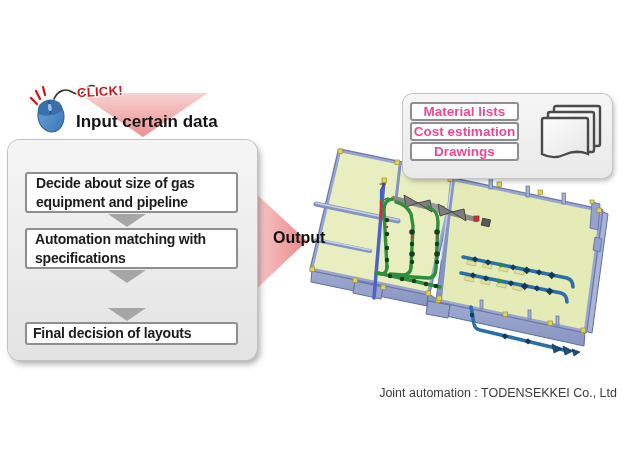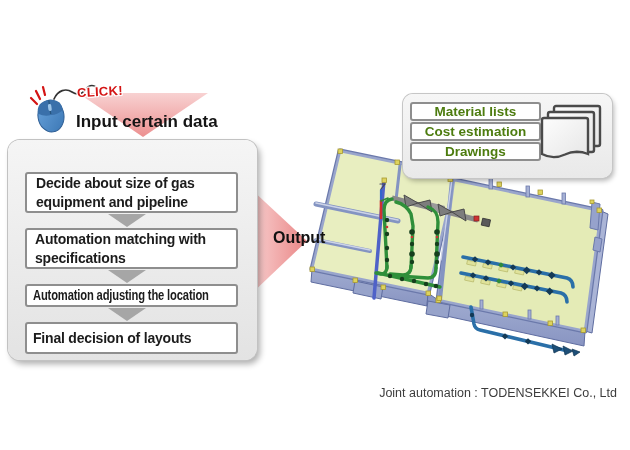--- a/index.html
+++ b/index.html
@@ -26,36 +26,36 @@
     background:var(--flow-header-bg,#8a8a8a);box-shadow:inset 0 0 0 1px #9e9e9e,0 1px 1px rgba(0,0,0,.25);
     color:#fff;font-size:14.5px;font-weight:700;letter-spacing:-.4px;
     display:flex;align-items:center;justify-content:center;white-space:nowrap;}
   .step{position:absolute;left:17px;width:213px;background:#fff;border:2px solid var(--box-border,#8e8e8e);
     border-radius:3px;box-sizing:border-box;display:flex;align-items:center;padding:0 6px;
     font-size:14px;font-weight:700;letter-spacing:-.2px;color:var(--step-text,#1c1c1c);
     line-height:1.3;white-space:pre-line;}
   #step-1{top:32px;height:41px;padding-left:9px;}
   #step-2{top:88px;height:41px;padding-left:8px;}
   #step-3{top:144px;height:23px;}
-  #step-4{top:182px;height:32px;}
+  #step-4{top:182px;height:23px;}
   .squeeze{display:inline-block;transform:scaleX(.8);transform-origin:0 50%;white-space:nowrap;}
   .flow-arrow{position:absolute;left:100px;width:0;height:0;
     border-left:19px solid transparent;border-right:19px solid transparent;
     border-top:13px solid #a6a6a6;}
   .a1{top:74px}.a2{top:130px}.a3{top:168px}
 
   
   #output-label{left:257px;top:229px;font-size:16px;font-weight:700;color:#111;padding-left:16px;}
   #outpanel{left:403px;top:94px;width:209px;height:84px;border-radius:10px;
     background:linear-gradient(#f6f6f6,#e9e9e9);
     box-shadow:0 0 0 1px #c6c6c6,2px 3px 5px rgba(0,0,0,.28);}
-  .out-item{position:absolute;left:7px;width:131px;height:19px;background:#fff;
+  .out-item{position:absolute;left:7px;width:109px;height:19px;background:#fff;
     border:2px solid var(--box-border,#8e8e8e);border-radius:3px;box-sizing:border-box;
     display:flex;align-items:center;justify-content:center;
-    font-size:13.5px;font-weight:700;color:#4d7c0f;white-space:nowrap;}
+    font-size:13.5px;font-weight:700;color:#ec4899;white-space:nowrap;}
   #out-1{top:8px}#out-2{top:28px}#out-3{top:48px}
   #docs-icon{left:538px;top:104px;}
 
   
   #cad{left:300px;top:140px;}
 
   
   #footer-credit{right:13px;top:386px;font-size:12.5px;color:var(--footer-text,#3c3c3c);}
 </style>
 </head>
@@ -275,23 +275,20 @@
   <div id="click-label" class="abs">CLICK!</div>
   <div id="input-label" class="abs">Input certain data</div>
 
   <div id="flow" class="abs">
     <div id="step-1" class="step">Decide about size of gas
 equipment and pipeline</div>
     <div class="flow-arrow a1"></div>
     <div id="step-2" class="step">Automation matching with
 specifications</div>
     <div class="flow-arrow a2"></div>
-    <div id="step-3" class="step">
-      <span class="squeeze">Automation adjusting the location</span>
-    </div>
     <div class="flow-arrow a3"></div>
     <div id="step-4" class="step">Final decision of  layouts</div>
   </div>
 
   <div id="output-label" class="abs">Output</div>
 
   <div id="outpanel" class="abs">
     <div id="out-1" class="out-item">Material lists</div>
     <div id="out-3" class="out-item">Drawings</div>
     <div id="out-2" class="out-item">Cost estimation</div>

